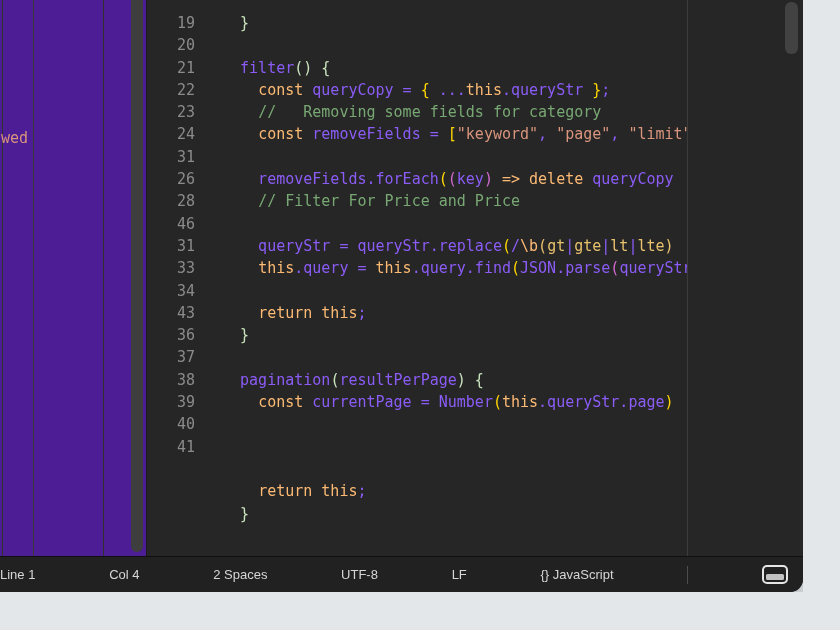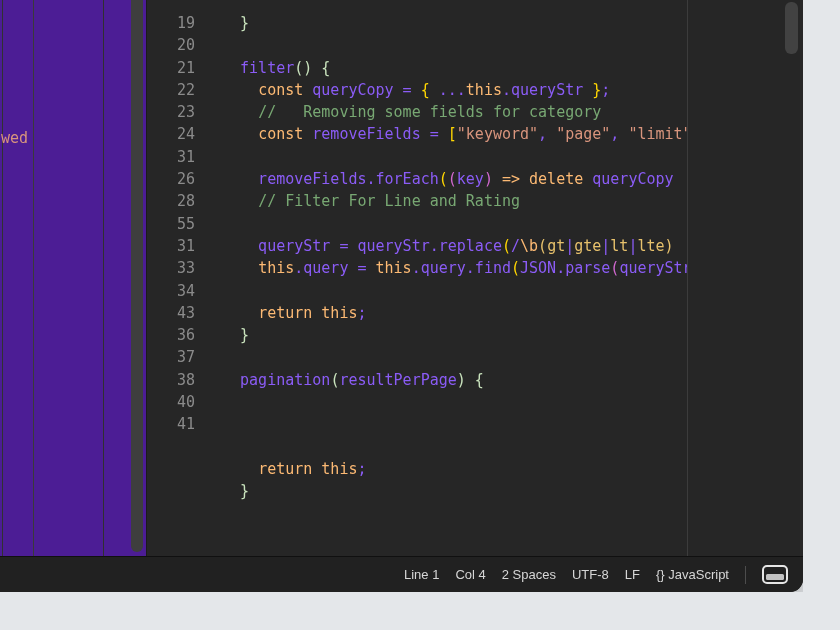--- a/index.html
+++ b/index.html
@@ -53,21 +53,21 @@
   .minimap { position:absolute; left:688px; top:0; width:115px; height:556px; background:#262626; }
   .vscroll-right {
     position:absolute; right:5px; top:2px; width:13px; height:52px;
     background:#424242; border-radius:6px;
   }
 
   
   .statusbar {
     position:absolute; left:0; top:556px; width:803px; height:36px;
     background:#212121; border-top:1px solid #101010;
-    display:flex; align-items:center; justify-content:flex-end;
+    display:flex; align-items:center; justify-content:space-between;
     gap:16px; padding-right:15px;
     color:#d6d6d6; font-size:13px;
   }
   .sb-item { white-space:pre; cursor:default; }
   .sb-divider { width:1px; height:18px; background:#4d4d4d; }
   .panel-icon {
     position:relative; width:26px; height:19px;
     border:2px solid #e6e6e6; border-radius:5px; background:transparent;
   }
   .panel-icon .fill {
@@ -95,29 +95,30 @@
   <div class="editor">
     <div class="lines" id="lines">
         <div class="line"><span class="gutter">19</span><span class="code"><span class="c-grn">  }</span></span></div>
         <div class="line"><span class="gutter">20</span><span class="code"></span></div>
         <div class="line"><span class="gutter">21</span><span class="code"><span class="c-txt">  filter</span><span class="c-grn">() {</span></span></div>
         <div class="line"><span class="gutter">22</span><span class="code"><span class="c-txt">    </span><span class="c-kw">const</span><span class="c-txt"> queryCopy = </span><span class="c-gold">{</span><span class="c-txt"> ...</span><span class="c-kw">this</span><span class="c-txt">.queryStr </span><span class="c-gold">}</span><span class="c-txt">;</span></span></div>
         <div class="line"><span class="gutter">23</span><span class="code"><span class="c-txt">    </span><span class="c-com">//   Removing some fields for category</span></span></div>
         <div class="line"><span class="gutter">24</span><span class="code"><span class="c-txt">    </span><span class="c-kw">const</span><span class="c-txt"> removeFields = </span><span class="c-gold">[</span><span class="c-str">"keyword"</span><span class="c-txt">, </span><span class="c-str">"page"</span><span class="c-txt">, </span><span class="c-str">"limit"</span></span></div>
         <div class="line"><span class="gutter">31</span><span class="code"></span></div>
         <div class="line"><span class="gutter">26</span><span class="code"><span class="c-txt">    removeFields.forEach</span><span class="c-gold">(</span><span class="c-orc">(</span><span class="c-txt">key</span><span class="c-orc">)</span><span class="c-txt"> </span><span class="c-kw">=&gt;</span><span class="c-txt"> </span><span class="c-kw">delete</span><span class="c-txt"> queryCopy</span></span></div>
-        <div class="line"><span class="gutter">28</span><span class="code"><span class="c-txt">    </span><span class="c-com">// Filter For Line and Rating</span></span></div>
-        <div class="line"><span class="gutter">55</span><span class="code"></span></div>
+        <div class="line"><span class="gutter">28</span><span class="code"><span class="c-txt">    </span><span class="c-com">// Filter For Price and Price</span></span></div>
+        <div class="line"><span class="gutter">46</span><span class="code"></span></div>
         <div class="line"><span class="gutter">31</span><span class="code"><span class="c-txt">    queryStr = queryStr.replace</span><span class="c-gold">(</span><span class="c-txt">/</span><span class="c-kw">\b</span><span class="c-ylw">(</span><span class="c-ylw">gt</span><span class="c-txt">|</span><span class="c-ylw">gte</span><span class="c-txt">|</span><span class="c-ylw">lt</span><span class="c-txt">|</span><span class="c-ylw">lte</span><span class="c-ylw">)</span></span></div>
         <div class="line"><span class="gutter">33</span><span class="code"><span class="c-txt">    </span><span class="c-kw">this</span><span class="c-txt">.query = </span><span class="c-kw">this</span><span class="c-txt">.query.find</span><span class="c-gold">(</span><span class="c-txt">JSON.parse</span><span class="c-orc">(</span><span class="c-txt">queryStr</span></span></div>
         <div class="line"><span class="gutter">34</span><span class="code"></span></div>
         <div class="line"><span class="gutter">43</span><span class="code"><span class="c-txt">    </span><span class="c-kw">return</span><span class="c-txt"> </span><span class="c-kw">this</span><span class="c-txt">;</span></span></div>
         <div class="line"><span class="gutter">36</span><span class="code"><span class="c-grn">  }</span></span></div>
         <div class="line"><span class="gutter">37</span><span class="code"></span></div>
         <div class="line"><span class="gutter">38</span><span class="code"><span class="c-txt">  pagination</span><span class="c-grn">(</span><span class="c-txt">resultPerPage</span><span class="c-grn">) {</span></span></div>
+        <div class="line"><span class="gutter">39</span><span class="code"><span class="c-txt">    </span><span class="c-kw">const</span><span class="c-txt"> currentPage = Number</span><span class="c-gold">(</span><span class="c-kw">this</span><span class="c-txt">.queryStr.page</span><span class="c-gold">)</span></span></div>
         <div class="line"><span class="gutter">40</span><span class="code"></span></div>
         <div class="line"><span class="gutter">41</span></div>
         <div class="line"><span class="gutter"></span><span class="code"></span></div>
         <div class="line"><span class="gutter"></span><span class="code"><span class="c-txt">    </span><span class="c-kw">return</span><span class="c-txt"> </span><span class="c-kw">this</span><span class="c-txt">;</span></span></div>
         <div class="line"><span class="gutter"></span><span class="code"><span class="c-grn">  }</span></span></div>
       </div>
   </div>
   <div class="edge-right"></div>
 
   <div class="minimap">

